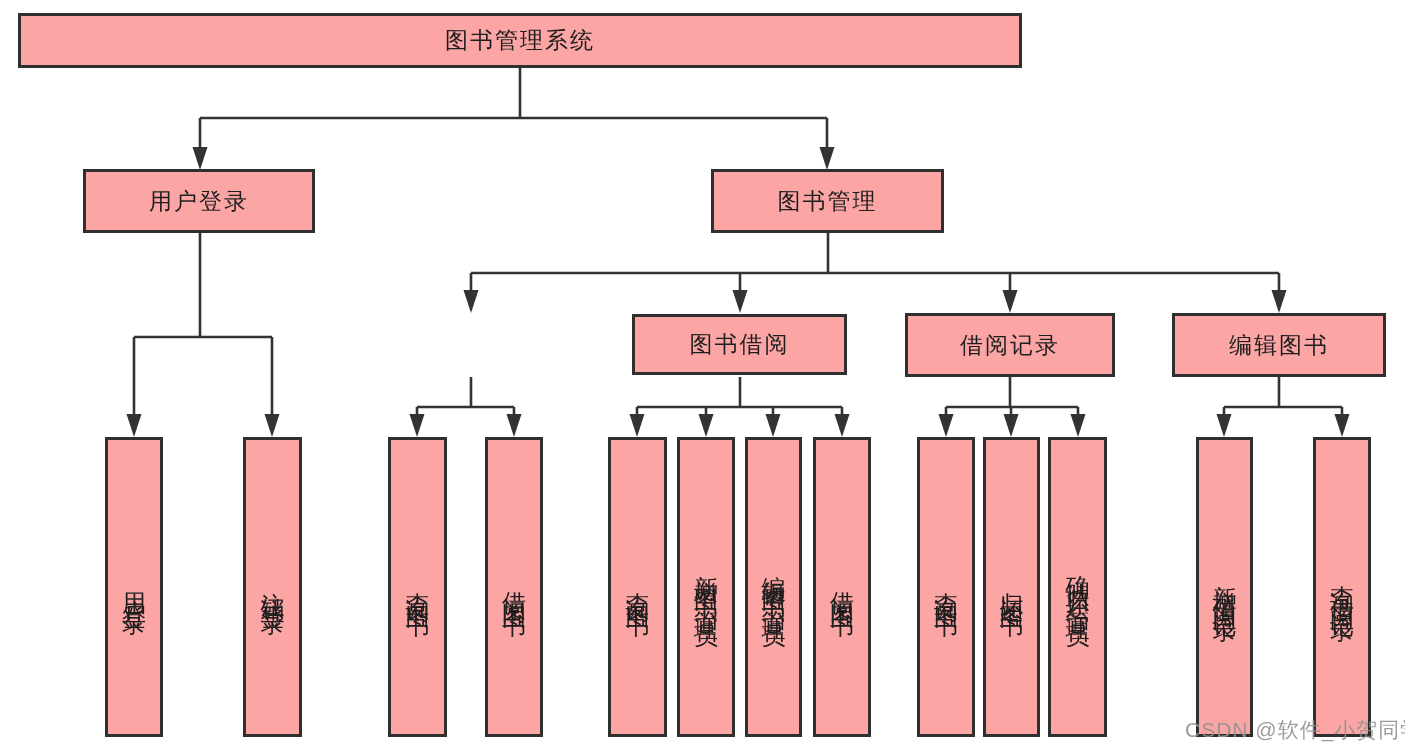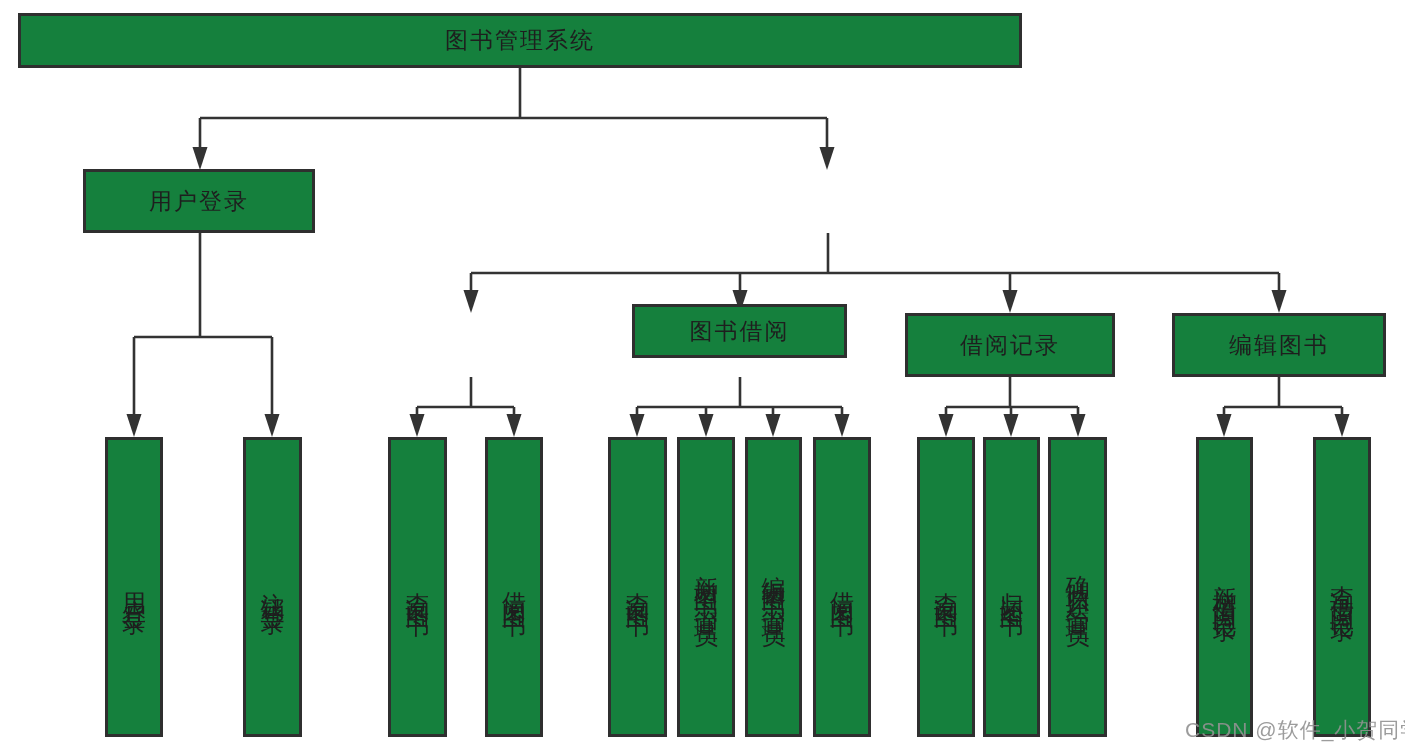--- a/index.html
+++ b/index.html
@@ -7,21 +7,21 @@
     position:relative;
     width:1405px; height:747px;
     background:#ffffff;
     font-family:"Liberation Sans", sans-serif;
     overflow:hidden;
   }
   .connectors { position:absolute; left:0; top:0; }
   .box {
     position:absolute;
     box-sizing:border-box;
-    background:#15803d;
+    background:#fca5a5;
     border:3px solid #2f2f2f;
     display:flex;
     align-items:center;
     justify-content:center;
     color:#1e1e1e;
   }
   .hbox { font-size:23px; letter-spacing:2px; white-space:nowrap; }
   .vbox {
     font-size:24px;
     letter-spacing:7px;
@@ -85,22 +85,25 @@
     </g>
   </svg>
 
   <div class="box hbox" style="left:18px;top:13px;width:1004px;height:55px">
     <span>图书管理系统</span>
   </div>
 
   <div class="box hbox" style="left:83px;top:169px;width:232px;height:64px">
     <span>用户登录</span>
   </div>
+  <div class="box hbox" style="left:711px;top:169px;width:233px;height:64px">
+    <span>图书管理</span>
+  </div>
 
-  <div class="box hbox" style="left:632px;top:304px;width:215px;height:54px">
+  <div class="box hbox" style="left:632px;top:314px;width:215px;height:61px">
     <span>图书借阅</span>
   </div>
   <div class="box hbox" style="left:905px;top:313px;width:210px;height:64px">
     <span>借阅记录</span>
   </div>
   <div class="box hbox" style="left:1172px;top:313px;width:214px;height:64px">
     <span>编辑图书</span>
   </div>
 
   <div class="box vbox" style="left:105px;top:437px;width:58px;height:300px">

